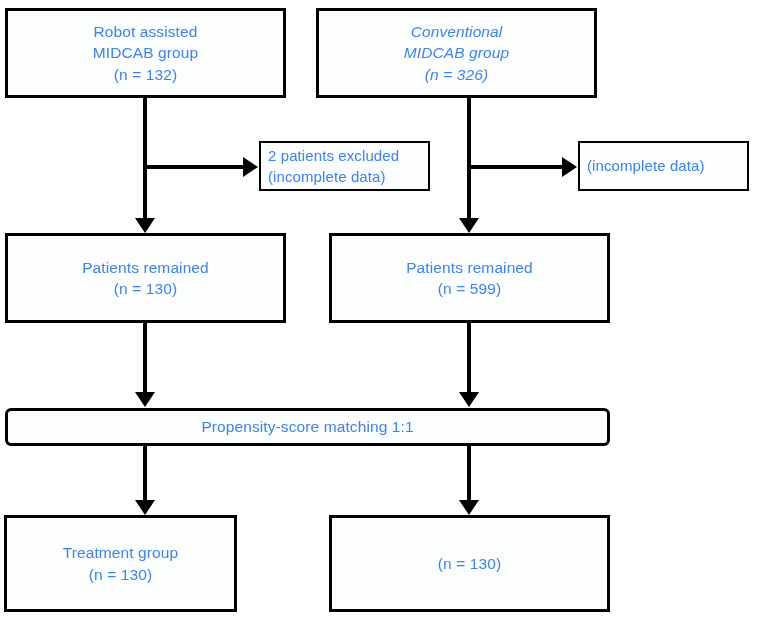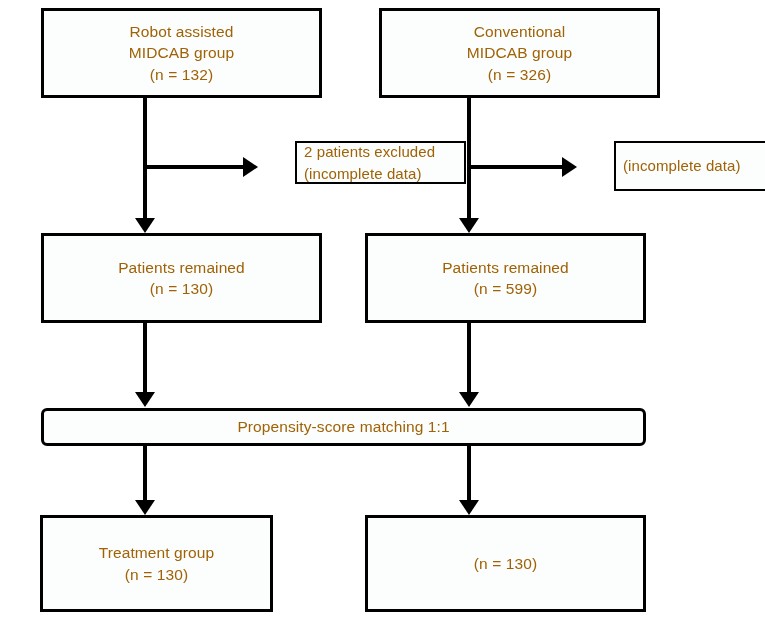--- a/index.html
+++ b/index.html
@@ -19,26 +19,25 @@
   }
   .node {
     position: absolute;
     box-sizing: border-box;
     border: 3px solid #000000;
     background: #fbfefc;
     display: flex;
     flex-direction: column;
     align-items: center;
     justify-content: center;
-    color: #a16207;
+    color: #3b82f6;
     font-size: 15.5px;
     line-height: 1.38;
     letter-spacing: 0.1px;
     text-align: center;
-    margin-left: 36px;
   }
   .node .line { display: block; white-space: nowrap; }
 
   .node.excluded {
     border-width: 2.5px;
     align-items: flex-start;
     justify-content: center;
     text-align: left;
     padding-left: 7px;
     font-size: 15px;
@@ -80,33 +79,33 @@
 <body>
 
 <div id="flow-root">
 
   <div class="node" style="left:5px; top:8px; width:281px; height:90px;">
     <span class="line">Robot assisted</span>
     <span class="line">MIDCAB group</span>
     <span class="line">(n = 132)</span>
   </div>
 
-  <div class="node" style="left:343px; top:8px; width:281px; height:90px;">
+  <div class="node" style="left:316px; top:8px; width:281px; height:90px;font-style:italic;">
     <span class="line">Conventional</span>
     <span class="line">MIDCAB group</span>
     <span class="line">(n = 326)</span>
   </div>
 
   <div class="vline" style="left:143px; top:98px; height:122px;"></div>
   <div class="arrow-down" style="left:135px; top:218px;"></div>
 
   <div class="hline" style="left:143px; top:165px; width:100px;"></div>
   <div class="arrow-right" style="left:243px; top:157px;"></div>
 
-  <div class="node excluded" style="left:259px; top:141px; width:171px; height:43px;">
+  <div class="node excluded" style="left:259px; top:141px; width:171px; height:50px;">
     <span class="line">2 patients excluded</span>
     <span class="line">(incomplete data)</span>
   </div>
 
   <div class="vline" style="left:467px; top:98px; height:122px;"></div>
   <div class="arrow-down" style="left:459px; top:218px;"></div>
 
   <div class="hline" style="left:467px; top:165px; width:95px;"></div>
   <div class="arrow-right" style="left:562px; top:157px;"></div>
 

